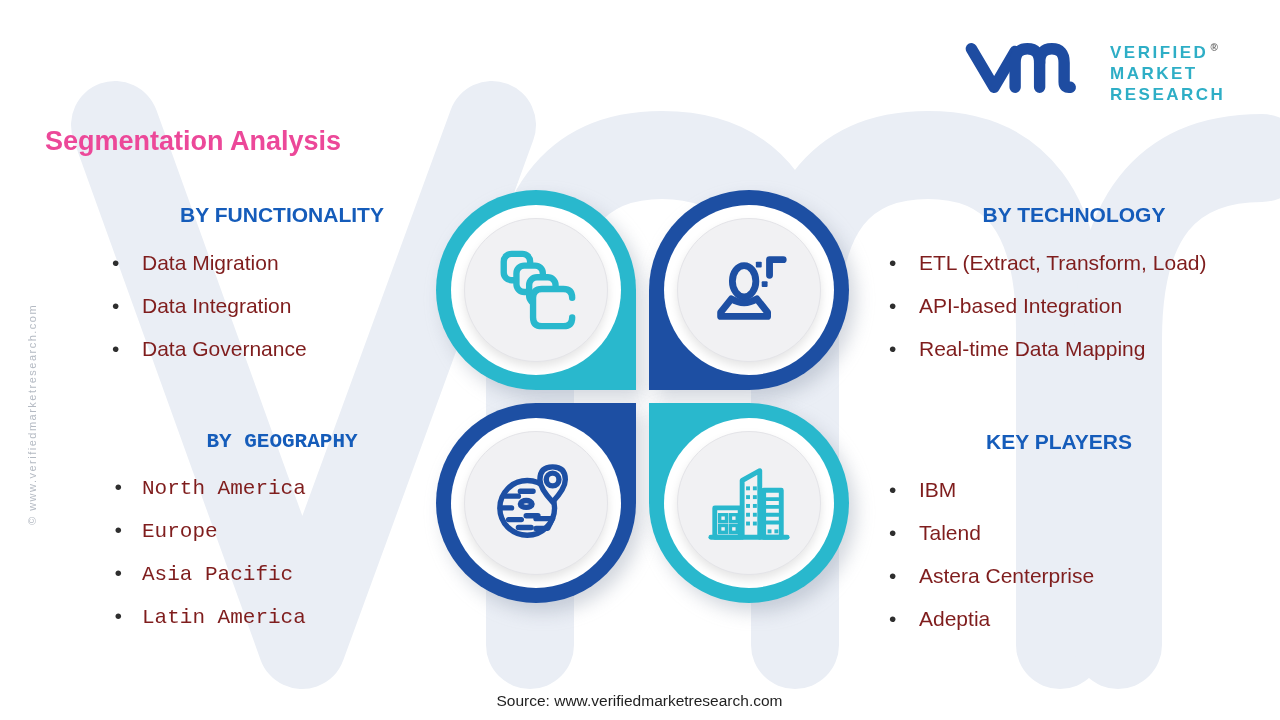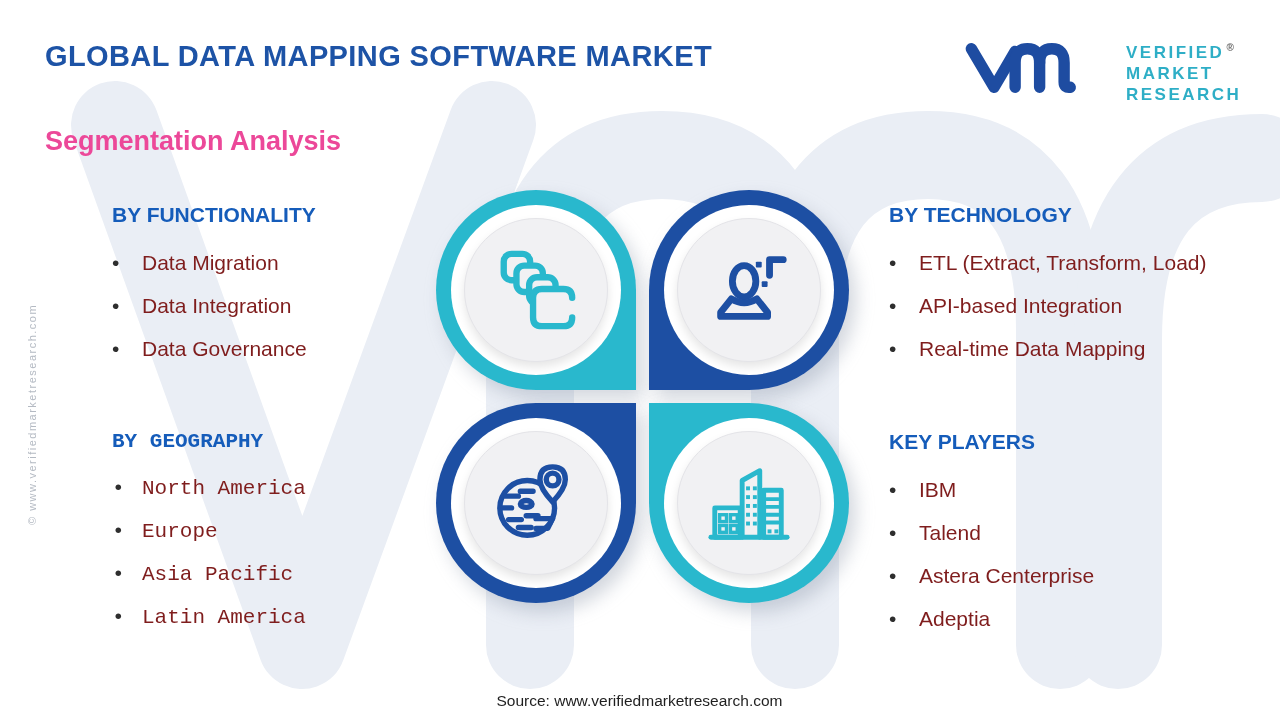--- a/index.html
+++ b/index.html
@@ -7,30 +7,30 @@
   body { font-family:"Liberation Sans", sans-serif; }
   .canvas { position:relative; width:1280px; height:720px; background:#ffffff; overflow:hidden; }
 
   .watermark { position:absolute; inset:0; z-index:0; }
 
   .page-title { position:absolute; left:45px; top:40px; font-size:29px; font-weight:bold;
     color:#1D53A6; letter-spacing:.4px; z-index:2; }
   .subtitle { position:absolute; left:45px; top:126px; font-size:27px; font-weight:bold;
     color:#ec4899; z-index:2; }
 
-  .logo { position:absolute; left:960px; top:33px; display:flex; align-items:flex-start; gap:26px; z-index:2; }
+  .logo { position:absolute; left:960px; top:33px; display:flex; align-items:flex-start; gap:10px; z-index:2; }
   .logo-text { font-weight:bold; color:#2EAEC6; font-size:17px; line-height:21px; letter-spacing:2.5px; padding-top:4px; }
   .logo-text .reg { font-size:10px; color:#666; vertical-align:super; letter-spacing:0; margin-left:2px; }
 
   .section { position:absolute; width:340px; z-index:2; }
   .sec-fn  { left:112px; top:203px; }
   .sec-tech{ left:889px; top:203px; width:370px; }
   .sec-geo { left:112px; top:430px;font-family:Liberation Mono, monospace; }
   .sec-kp  { left:889px; top:430px; }
-  .sec-heading { font-size:21px; font-weight:bold; color:#155CBA; margin-bottom:14px; }
+  .sec-heading { font-size:21px; font-weight:bold; color:#155CBA; margin-bottom:14px;text-align:center; }
   .section ul { list-style:none; }
   .section li { display:flex; align-items:center; height:43px; font-size:21px; color:#7f1d1d; }
   .section li::before { content:"•"; flex:0 0 30px; font-size:21px; color:#2E2E2E; }
 
   .quad { position:absolute; width:200px; height:200px; z-index:1; }
   .q-fn  { left:436px; top:190px; }
   .q-tech{ left:649px; top:190px; }
   .q-geo { left:436px; top:403px; }
   .q-kp  { left:649px; top:403px; }
   .quad .shape { position:absolute; inset:0; filter:drop-shadow(7px 9px 9px rgba(130,140,160,.35)); }
@@ -57,21 +57,20 @@
 
   <svg class="watermark" width="1280" height="720" viewBox="0 0 1280 720">
     <g fill="none" stroke="#EAEEF5" stroke-width="88" stroke-linecap="round" stroke-linejoin="round">
       <path d="M 115 125 L 302 645 L 492 125"></path>
       <path d="M 530 645 L 530 330 Q 530 155 662 155 Q 795 155 795 330 L 795 645"></path>
       <path d="M 795 330 Q 795 155 928 155 Q 1060 155 1060 330 L 1060 645"></path>
       <path d="M 1118 645 L 1118 340 Q 1118 158 1262 158"></path>
     </g>
   </svg>
 
-  <div class="page-title">GLOBAL DATA MAPPING SOFTWARE MARKET</div>
 
   <div class="logo">
     <svg width="140" height="70" viewBox="0 0 150 80">
       <g fill="none" stroke="#1E4CA1" stroke-width="13" stroke-linecap="round" stroke-linejoin="round">
         <path d="M 8 18 L 34 62 L 58 21"></path>
         <path d="M 58 62 L 58 34 Q 58 18 72 18 Q 86 18 86 34 L 86 62"></path>
         <path d="M 86 34 Q 86 18 100 18 Q 114 18 114 34 L 114 56 Q 114 63 121 62"></path>
       </g>
     </svg>
     <div class="logo-text">

